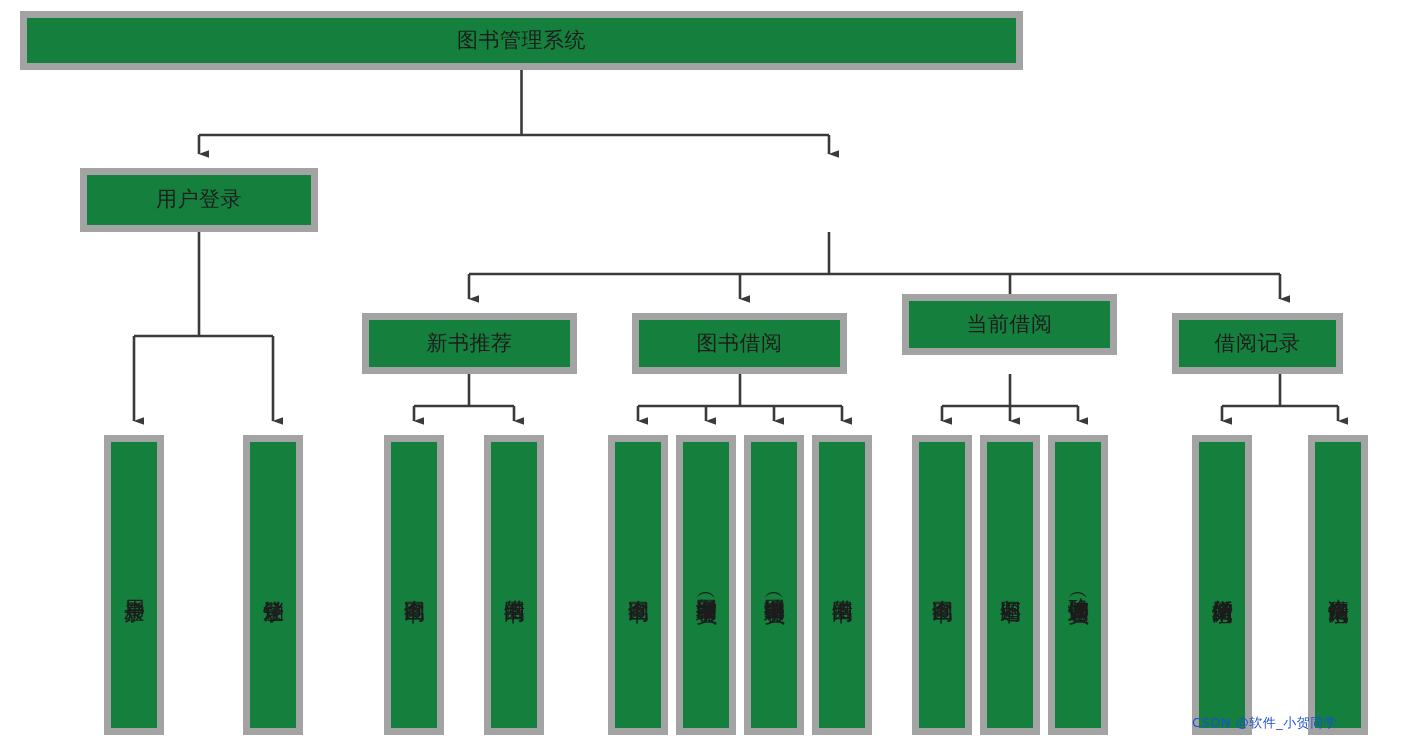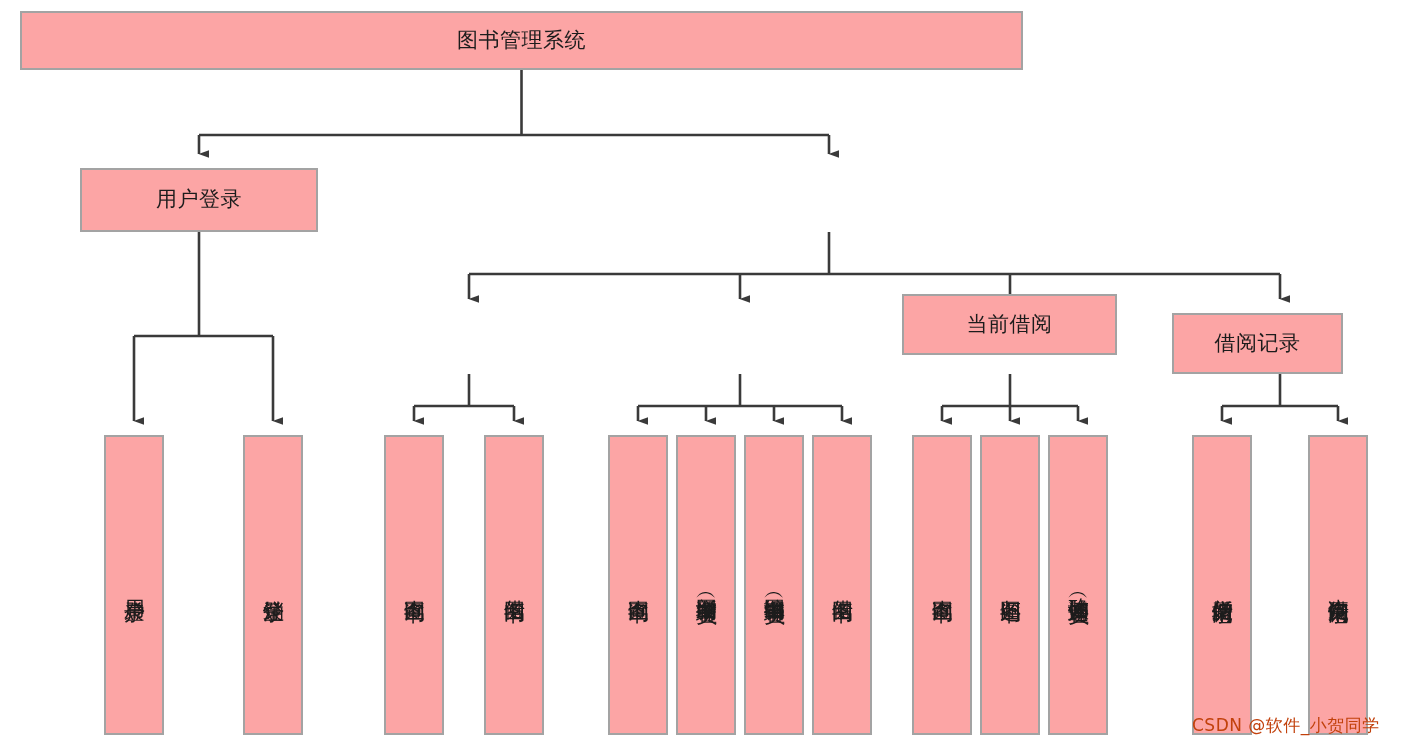--- a/index.html
+++ b/index.html
@@ -8,22 +8,22 @@
     background:#ffffff;
     font-family:"DejaVu Sans","Liberation Sans",sans-serif;
     overflow:hidden;
   }
   #stage{position:relative;width:1405px;height:747px;}
   #wires{position:absolute;left:0;top:0;width:1405px;height:747px;}
 
   .node{
     position:absolute;
     box-sizing:border-box;
-    background:#fca5a5;
-    border:2px solid #a3a3a3;
+    background:#15803d;
+    border:7px solid #a3a3a3;
     display:flex;
     align-items:center;
     justify-content:center;
     color:#1c1c1c;
   }
   .node.h{
     font-size:21px;
     line-height:1.1;
     letter-spacing:.5px;
   }
@@ -33,22 +33,22 @@
     text-orientation:upright;
     font-size:21px;
     line-height:1.28;
     letter-spacing:1px;
     padding:6px 0;
     white-space:nowrap;
   }
   .watermark{
     position:absolute;
     left:1192px;top:714px;
-    font-size:17px;
-    color:#c2410c;
+    font-size:13px;
+    color:#1d4ed8;
     letter-spacing:.5px;
     white-space:nowrap;
     pointer-events:none;
   }
 </style>
 </head>
 <body>
 
 <div id="stage">
 
@@ -100,20 +100,22 @@
       <path d="M1222,406 L1338,406"></path>
       <path d="M1222,406 L1222,421" marker-end="url(#arw)"></path>
       <path d="M1338,406 L1338,421" marker-end="url(#arw)"></path>
     </g>
   </svg>
 
   <div class="node h root" style="left:20px;top:11px;width:1003px;height:59px;">图书管理系统</div>
 
   <div class="node h" style="left:80px;top:168px;width:238px;height:64px;">用户登录</div>
 
+  <div class="node h" style="left:362px;top:313px;width:215px;height:61px;">新书推荐</div>
+  <div class="node h" style="left:632px;top:313px;width:215px;height:61px;">图书借阅</div>
   <div class="node h" style="left:902px;top:294px;width:215px;height:61px;">当前借阅</div>
   <div class="node h" style="left:1172px;top:313px;width:171px;height:61px;">借阅记录</div>
 
   <div class="node v" style="left:104px;top:435px;width:60px;height:300px;">用户登录</div>
   <div class="node v" style="left:243px;top:435px;width:60px;height:300px;">注销登录</div>
 
   <div class="node v" style="left:384px;top:435px;width:60px;height:300px;">查询图书</div>
   <div class="node v" style="left:484px;top:435px;width:60px;height:300px;">借阅图书</div>
 
   <div class="node v" style="left:608px;top:435px;width:60px;height:300px;">查询图书</div>

